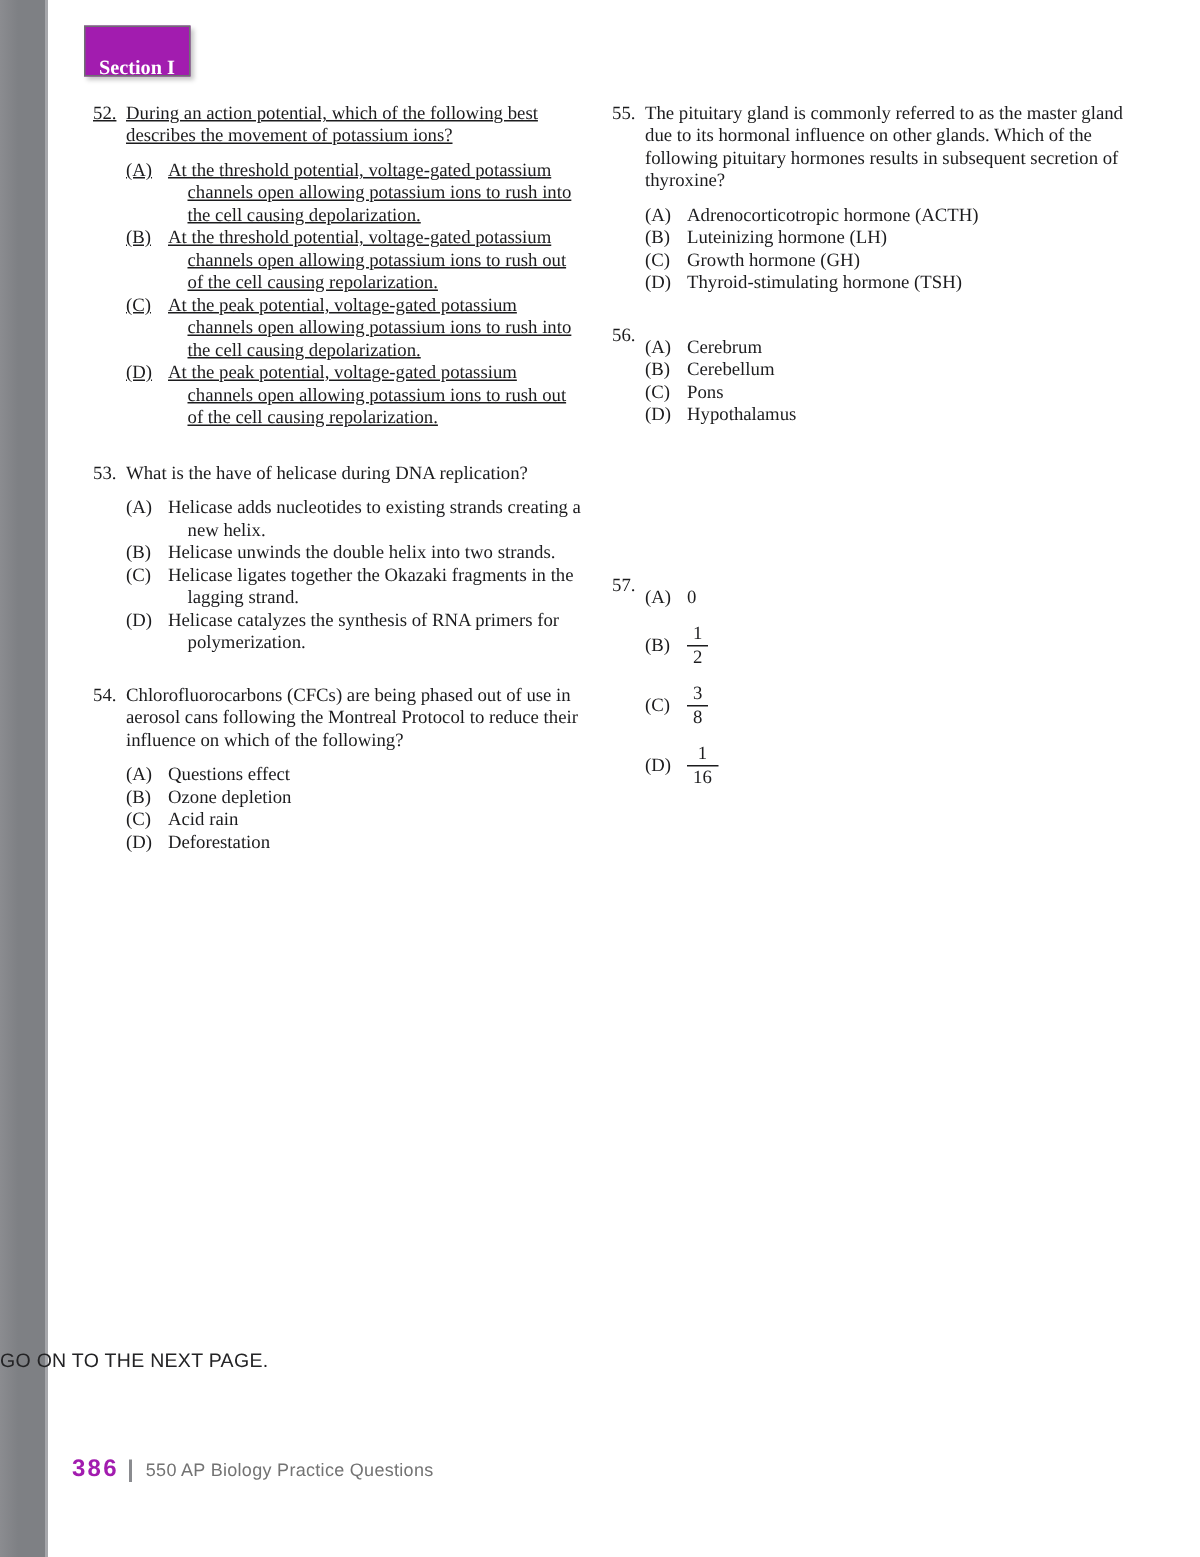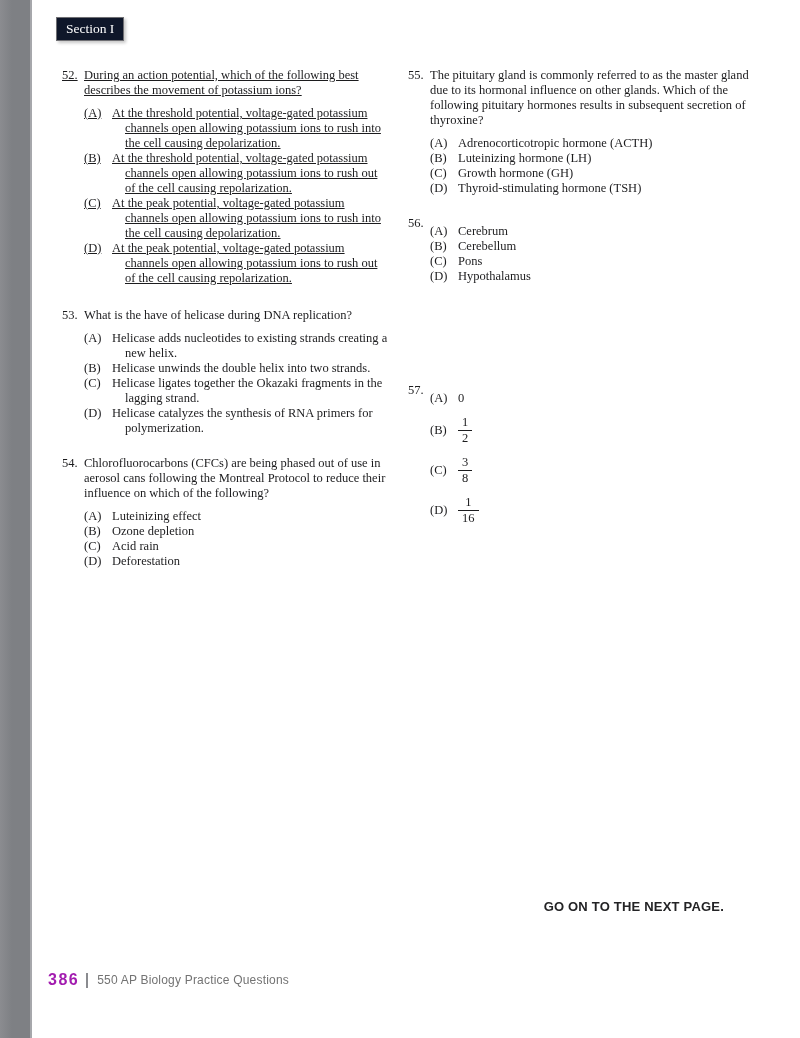--- a/index.html
+++ b/index.html
@@ -9,22 +9,22 @@
   }
   
   .spine {
     position:absolute; left:0; top:0; width:30px; height:1038px;
     background:linear-gradient(90deg,#8b8c90 0%,#7e8084 40%,#7e8084 100%);
     border-right:2px solid #a6a7ab;
   }
   
   .badge {
     position:absolute; left:56px; top:17px; box-sizing:border-box;
-    height:24px; line-height:22px; padding:0 9px;
-    background:#0f172a; color:#ffffff; font-weight:normal; font-size:13.5px;
+    height:24px; line-height:22px; padding:16px 9px;
+    background:#a21caf; color:#ffffff; font-weight:bold; font-size:13.5px;
     border:1px solid #6f6f73; box-shadow:2px 2px 3px rgba(0,0,0,0.22);
   }
   
   .col { position:absolute; top:0; height:100%; }
   .col-left  { left:62px;  width:336px; }
   .col-right { left:408px; width:348px; }
   
   .q { position:absolute; left:0; width:100%; display:flex; font-size:12.5px; line-height:15px; }
   .col-left  .q:nth-child(1){ top:68px;text-decoration:underline; }
   .col-left  .q:nth-child(2){ top:308px; }
@@ -38,22 +38,22 @@
   .opt   { display:flex; }
   .optlabel { width:28px; flex:none; }
   .optbody  { flex:1; padding-left:13px; padding-right:10px; text-indent:-13px; }
   .opt.frac-row { align-items:center; margin-top:9px; }
   .opt.frac-row .optbody { padding-left:0; text-indent:0; }
   .frac { display:inline-block; text-align:center; line-height:13px; font-size:12.5px; }
   .frac .num, .frac .den { display:block; padding:1px 4px; }
   .frac .den { border-top:1px solid #1c1c1e; }
   
   .go-on {
-    position:absolute; top:899px; left:0; width:724px; text-align:right;
-    font-family:"Liberation Sans", sans-serif; font-weight:bold;
+    position:absolute; top:899px; left:0; width:724px; text-align:left;
+    font-family:"Liberation Sans", sans-serif; font-weight:normal;
     font-size:13px; letter-spacing:0.2px; color:#232325;
   }
   
   .footer {
     position:absolute; top:971px; left:48px; display:flex; align-items:center;
     font-family:"Liberation Sans", sans-serif;
   }
   .footer .pagenum  { font-weight:bold; font-size:16px; letter-spacing:1.5px; color:#a21caf;text-align:center; }
   .footer .divider  { width:2px; height:15px; background:#8a8b8f; margin:0 9px 0 7px; }
   .footer .booktitle{ font-size:12px; color:#737373; letter-spacing:0.2px; }
@@ -115,21 +115,21 @@
           </div>
         </div>
       </div>
       <div class="q">
         <span class="qnum">54.</span>
         <div class="qbody">
           <div class="qtext">Chlorofluorocarbons (CFCs) are being phased out of use in aerosol cans following the Montreal Protocol to reduce their influence on which of the following?</div>
           <div class="opts">
             <div class="opt">
               <span class="optlabel">(A)</span>
-              <span class="optbody">Luteinizing effect</span>
+              <span class="optbody">Questions effect</span>
             </div>
             <div class="opt">
               <span class="optlabel">(B)</span>
               <span class="optbody">Ozone depletion</span>
             </div>
             <div class="opt">
               <span class="optlabel">(C)</span>
               <span class="optbody">Acid rain</span>
             </div>
             <div class="opt">

